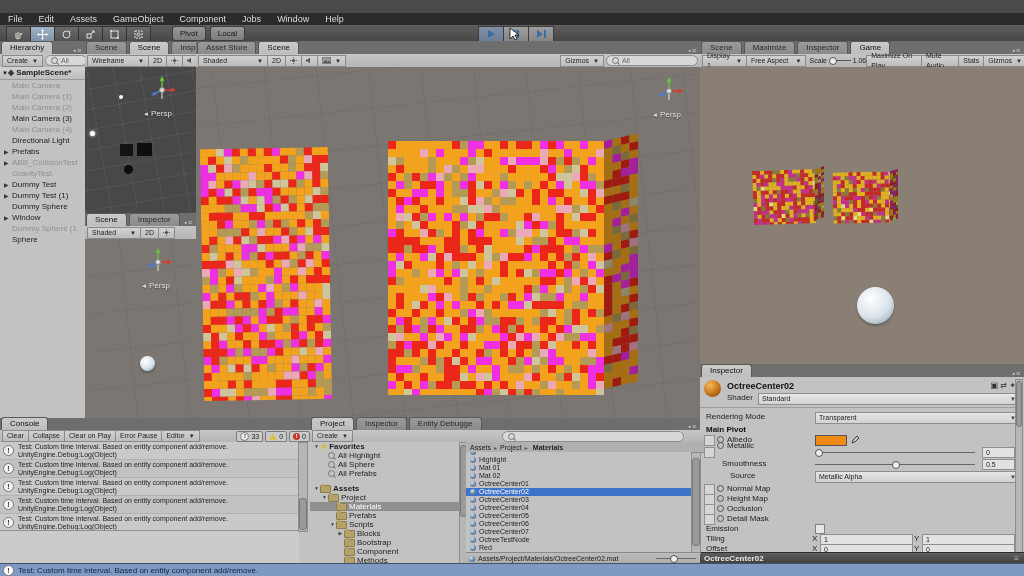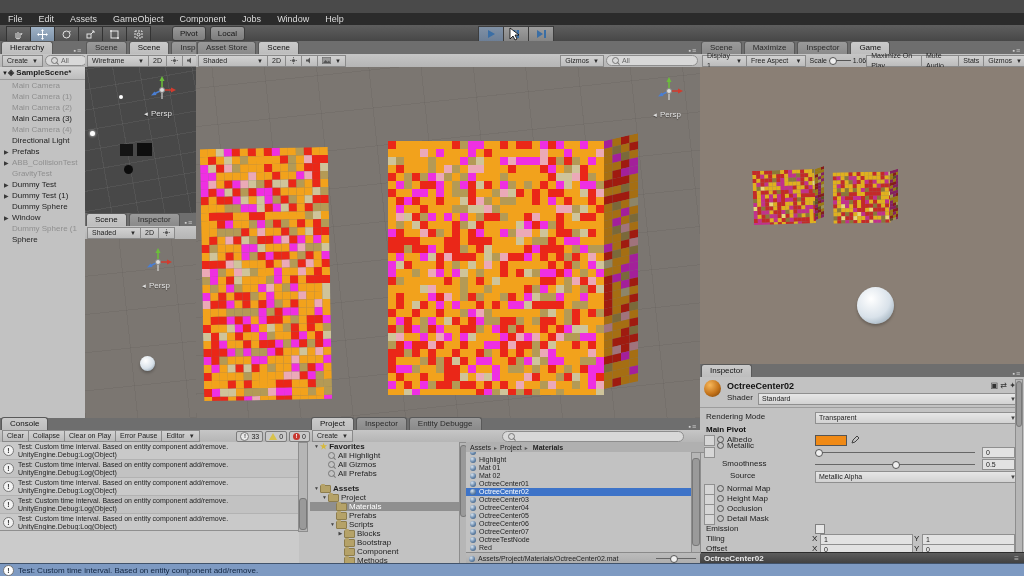--- a/index.html
+++ b/index.html
@@ -2651,21 +2651,21 @@
           <span>Favorites</span>
         </div>
         <div class="trow" style="padding-left: 11px;">
           <span class="arr"></span>
           <span class="mag" style="margin-right: 3px;"></span>
           <span>All Highlight</span>
         </div>
         <div class="trow" style="padding-left: 11px;">
           <span class="arr"></span>
           <span class="mag" style="margin-right: 3px;"></span>
-          <span>All Gizmos</span>
+          <span>All Sphere</span>
         </div>
         <div class="trow" style="padding-left: 11px;">
           <span class="arr"></span>
           <span class="mag" style="margin-right: 3px;"></span>
           <span>All Prefabs</span>
         </div>
         <div style="height: 6px;"></div>
         <div class="trow" style="padding-left: 3px; font-weight: bold;">
           <span class="arr">▼</span>
           <span class="folder"></span>

